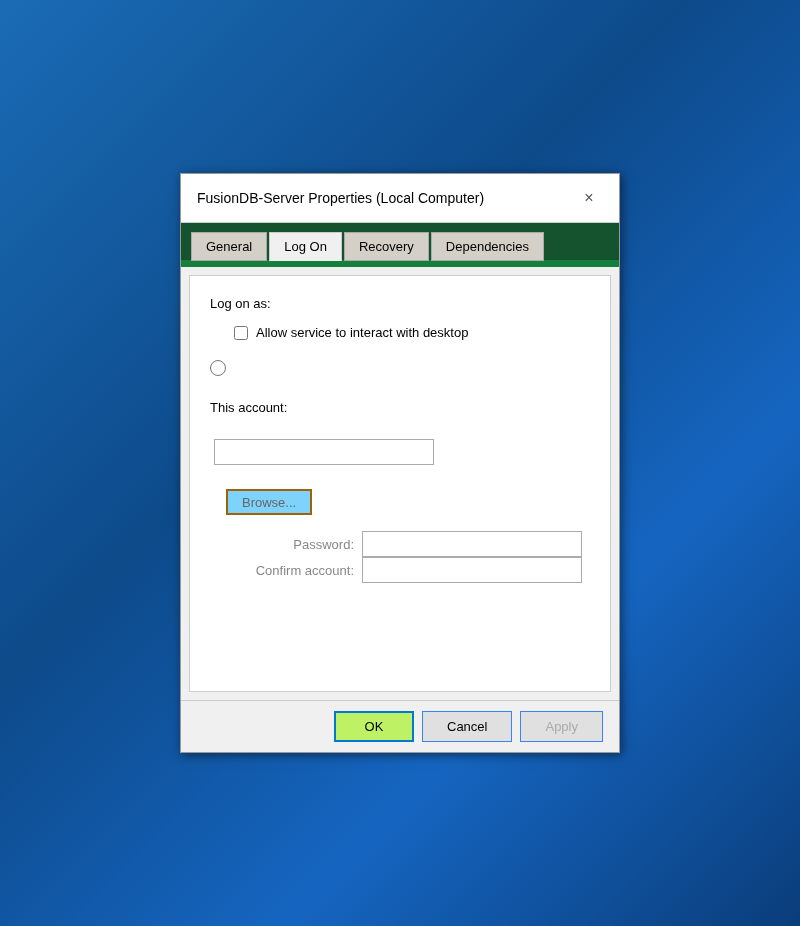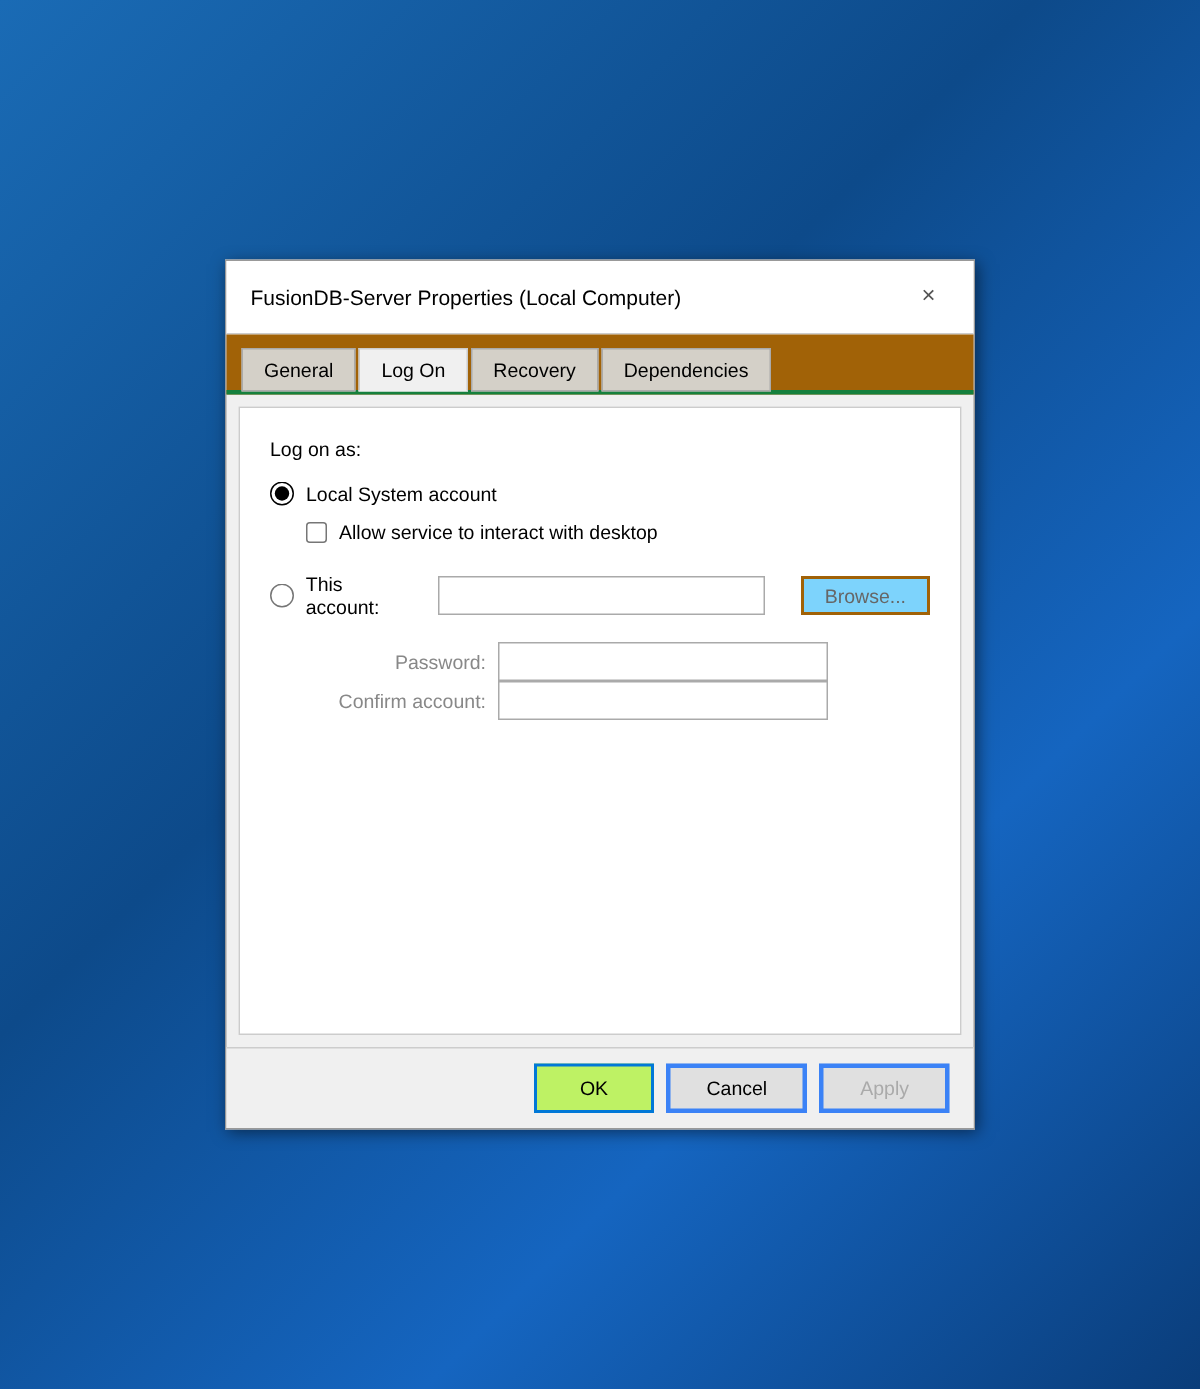--- a/index.html
+++ b/index.html
@@ -16,21 +16,21 @@
       align-items: center;
       justify-content: center;
       font-family: 'Segoe UI', Tahoma, Geneva, Verdana, sans-serif;
       font-size: 13px;
     }
 
     .dialog {
       background: #f0f0f0;
       border: 1px solid #999;
       box-shadow: 2px 2px 10px rgba(0,0,0,0.5);
-      width: 500px;
+      width: 440px;
       min-height: 580px;
       display: flex;
       flex-direction: column;
     }
 
     .title-bar {
       background: #ffffff;
       border-bottom: 1px solid #ccc;
       padding: 10px 16px;
       display: flex;
@@ -53,23 +53,23 @@
       font-size: 16px;
       color: #555;
       display: flex;
       align-items: center;
       justify-content: center;
       border-radius: 2px;
     }
 
     .tabs {
       display: flex;
-      background: #a16207;
+      background: #14532d;
       padding: 8px 10px 0 10px;
-      border-bottom: 3px solid #15803d;
+      border-bottom: 7px solid #15803d;
       gap: 2px;
     }
 
     .tab {
       padding: 6px 14px;
       border: 1px solid #ccc;
       background: #e0e0e0;
       cursor: pointer;
       font-size: 13px;
       color: #000;
@@ -141,22 +141,23 @@
       cursor: pointer;
     }
 
     .checkbox-label {
       font-size: 13px;
       color: #000;
     }
 
     .account-row {
       display: flex;
-      align-items: center;
-      gap: 8px;
+      align-items: flex-start;
+      gap: 24px;
+      flex-direction: column;
     }
 
     .account-label {
       font-size: 13px;
       color: #888;
       min-width: 120px;
       text-align: right;
     }
 
     .account-label.active {
@@ -214,21 +215,21 @@
       padding: 10px 16px;
       display: flex;
       justify-content: flex-end;
       gap: 8px;
     }
 
     .footer-button {
       padding: 6px 24px;
       font-size: 13px;
       cursor: pointer;
-      border: 3px solid #3b82f6;
+      border: 1px solid #3b82f6;
       background: #e0e0e0;
       min-width: 80px;
     }
 
     .footer-button.primary {
       background: #bef264;
       border: 2px solid #0078d7;
     }
 
     .footer-button:disabled {
@@ -259,24 +260,20 @@
     <div class="tab">
       <span>Dependencies</span>
     </div>
   </div>
 
   <div class="content">
     <div class="section-label">Log on as:</div>
 
     <div class="radio-group">
 
-      <div class="radio-row">
-        <input type="radio" class="radio-input" name="logon" checked="" style="">
-        <span class="radio-label">Local System account</span>
-      </div>
 
       <div class="checkbox-row">
         <input type="checkbox" class="checkbox-input" style="">
         <span class="checkbox-label">Allow service to interact with desktop</span>
       </div>
 
       <div style="margin-top: 10px;">
         <div class="account-row">
           <input type="radio" class="radio-input" name="logon" style="">
           <span class="account-label active" style="min-width:auto; text-align:left; color:#000;">This account:</span>

